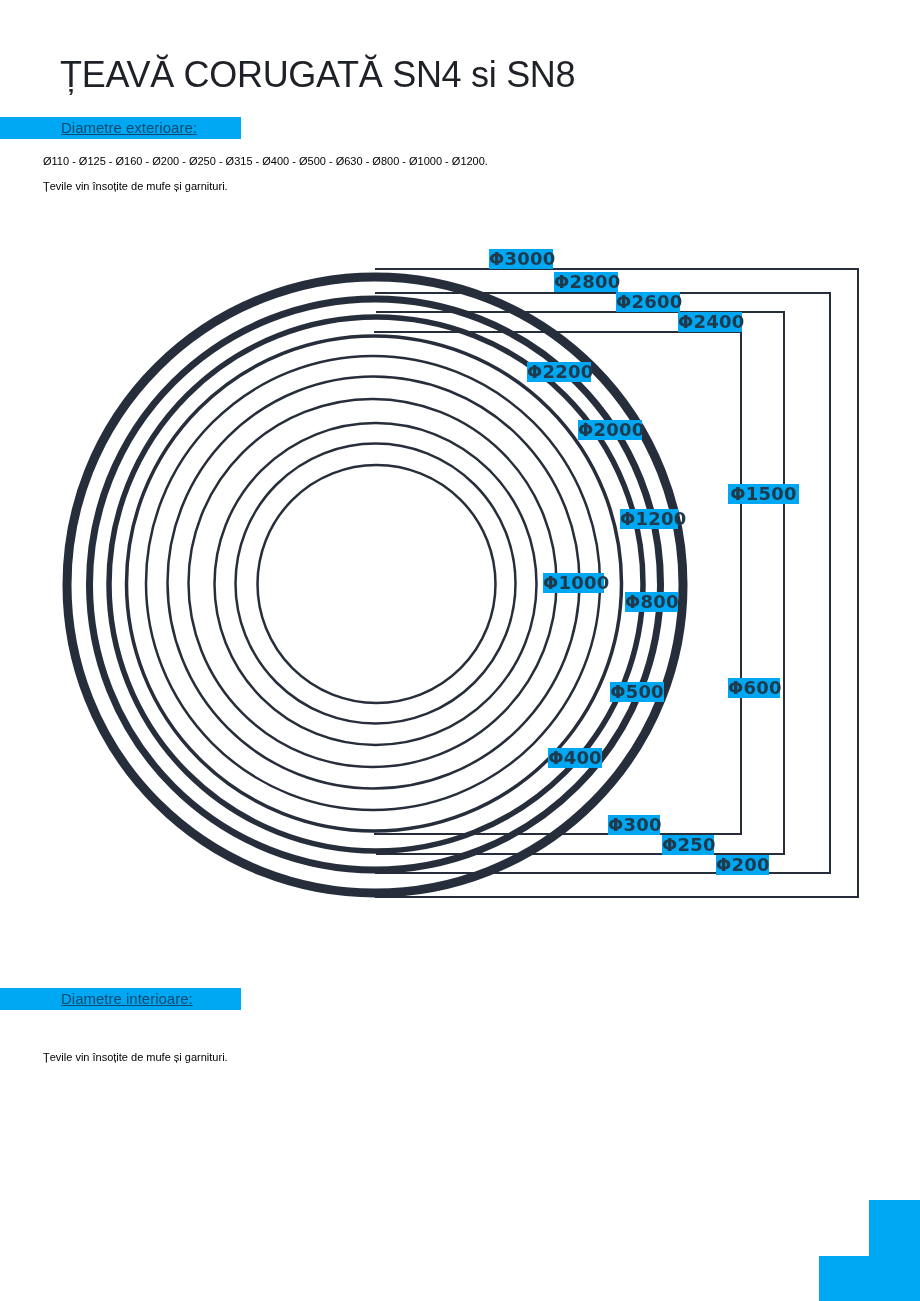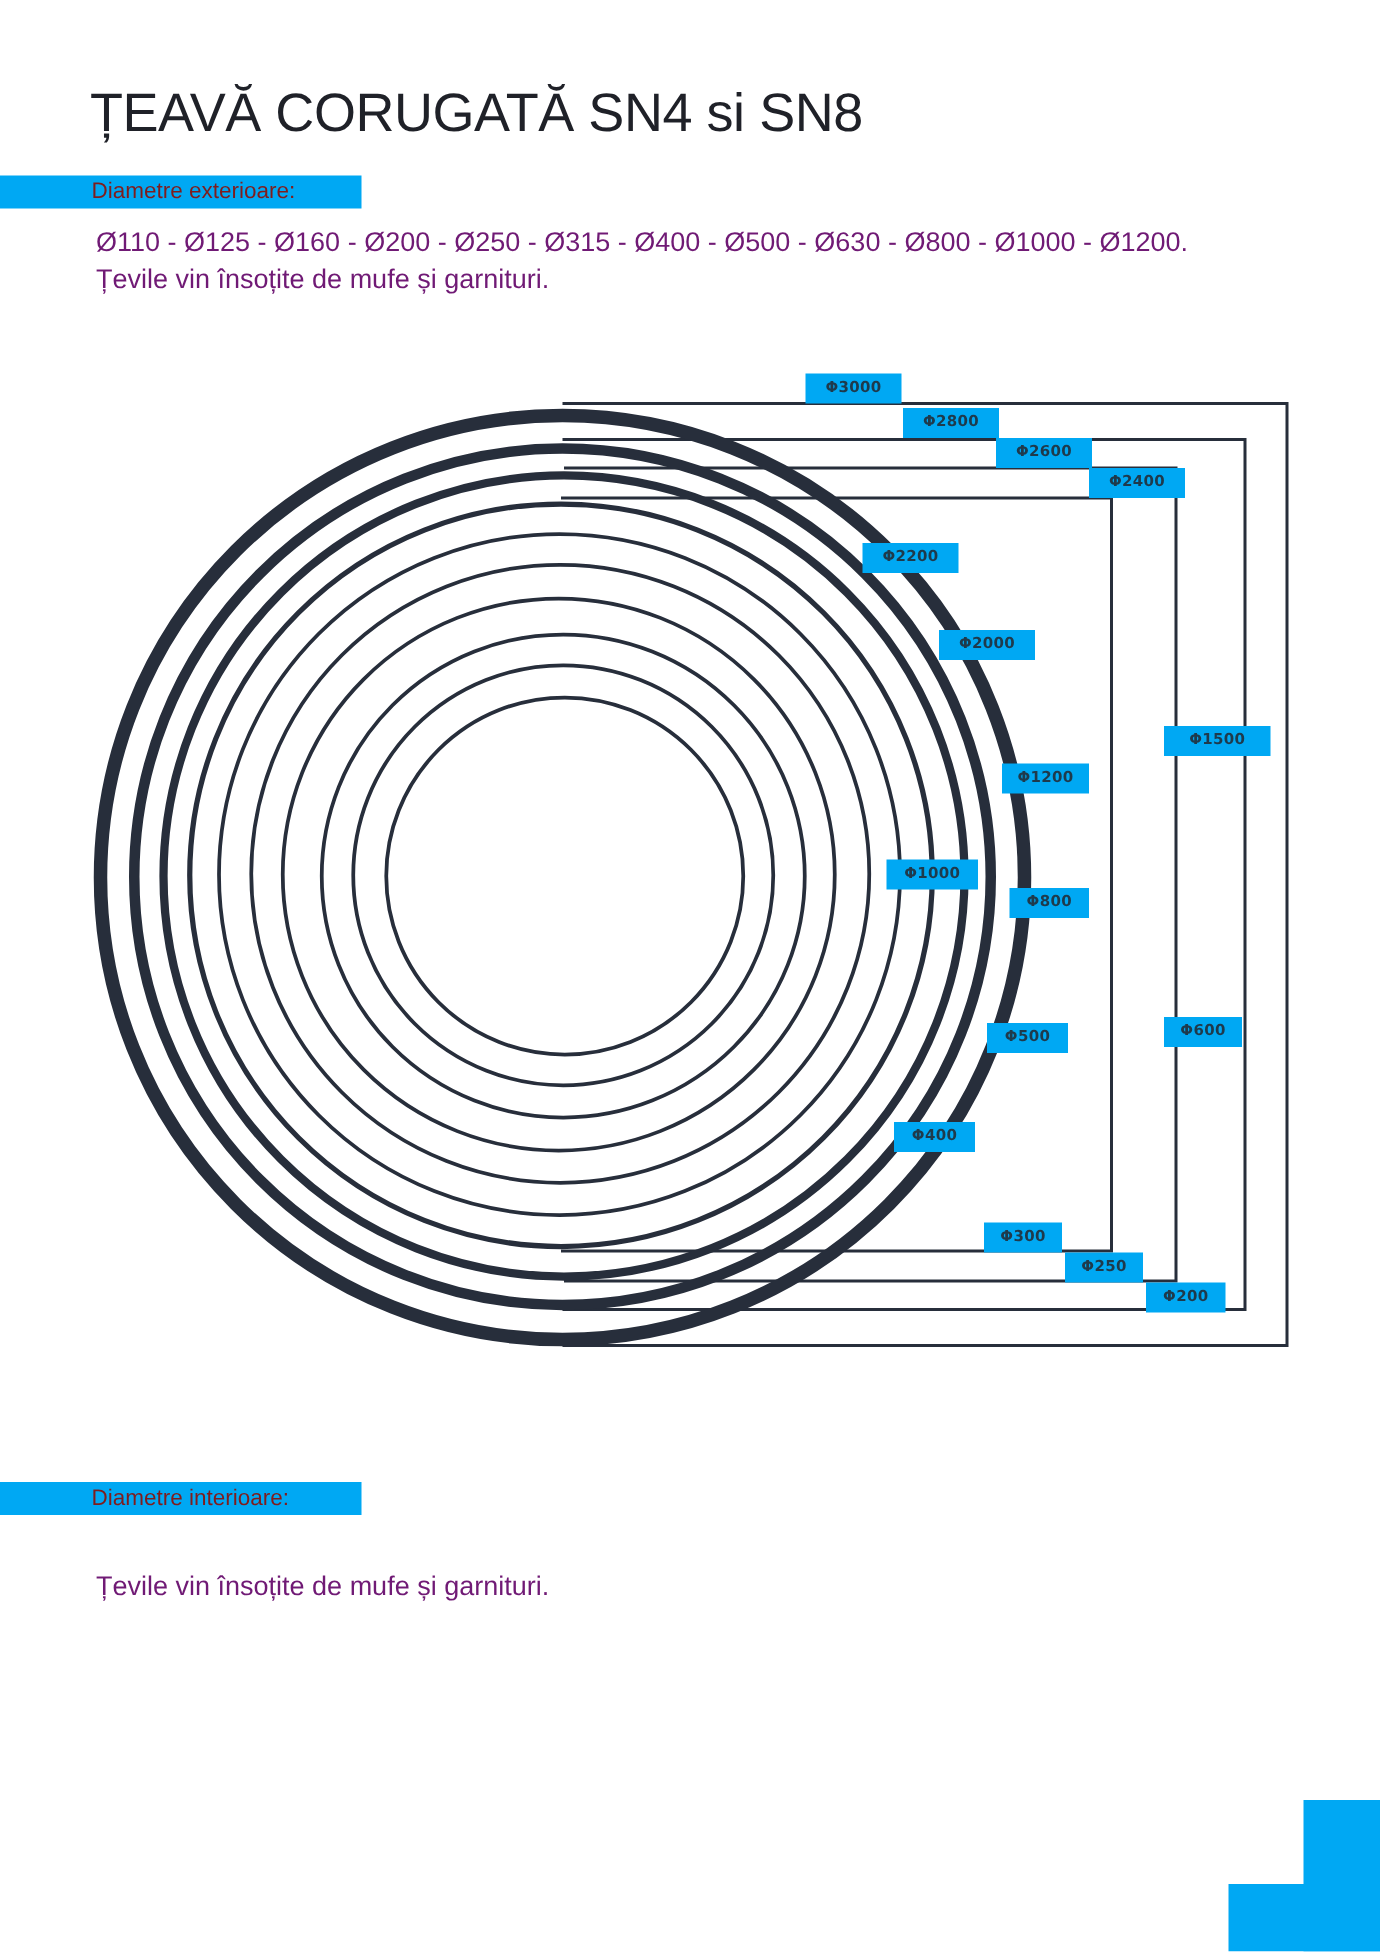--- a/index.html
+++ b/index.html
@@ -1,29 +1,29 @@
 <!DOCTYPE html>
 <html><head>
   <meta charset="utf-8">
   <style>
     html, body { margin: 0; padding: 0; background: #ffffff; }
     body { width: 920px; height: 1301px; position: relative; overflow: hidden;
            font-family: "Liberation Sans", "DejaVu Sans", sans-serif; color: #222530; }
     .title { position: absolute; left: 60px; top: 54px; font-size: 36px; font-weight: 400;
              letter-spacing: -0.3px; color: #1f2128; white-space: nowrap; line-height: 42px; }
     .band { position: absolute; left: 0; height: 22px; background: #00a8f3; }
-    .band span { position: absolute; left: 61px; top: 2px; font-size: 15px; color: #7f1d1d;
-                 line-height: 18px; white-space: nowrap; }
-    .para { position: absolute; left: 64px; font-size: 18px; line-height: 25px; color: #701a75;
+    .band span { position: absolute; left: 61px; top: 2px; font-size: 15px; color: #0c4a6e;
+                 line-height: 18px; white-space: nowrap; text-decoration: underline; }
+    .para { position: absolute; left: 43px; font-size: 11px; line-height: 25px; color: #000000;
             white-space: nowrap; }
     .para div { height: 25px; }
     svg.diagram { position: absolute; left: 0; top: 0; }
     .lbl { position: absolute; height: 20px; background: #00a8f3; color: #1e3a4c;
-           font-family: "DejaVu Sans", sans-serif; font-weight: bold; font-size: 10px;
-           line-height: 20px; text-align: center; letter-spacing: 0.2px; white-space: nowrap; margin-left: 48px; }
+           font-family: "DejaVu Sans", sans-serif; font-weight: bold; font-size: 18px;
+           line-height: 20px; text-align: center; letter-spacing: 0.2px; white-space: nowrap; }
     .step1 { position: absolute; left: 869px; top: 1200px; width: 51px; height: 101px; background: #00a8f3; }
     .step2 { position: absolute; left: 819px; top: 1256px; width: 101px; height: 45px; background: #00a8f3; }
   </style>
 </head>
 <body>
 
 <div class="title">ȚEAVĂ CORUGATĂ SN4 si SN8</div>
 
 <div class="band" style="top:117px;width:241px;">
   <span>Diametre exterioare:</span>

